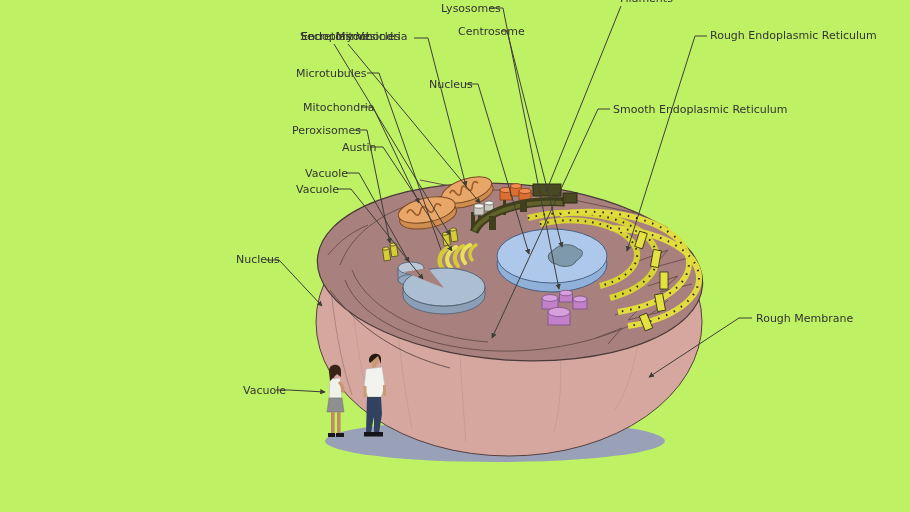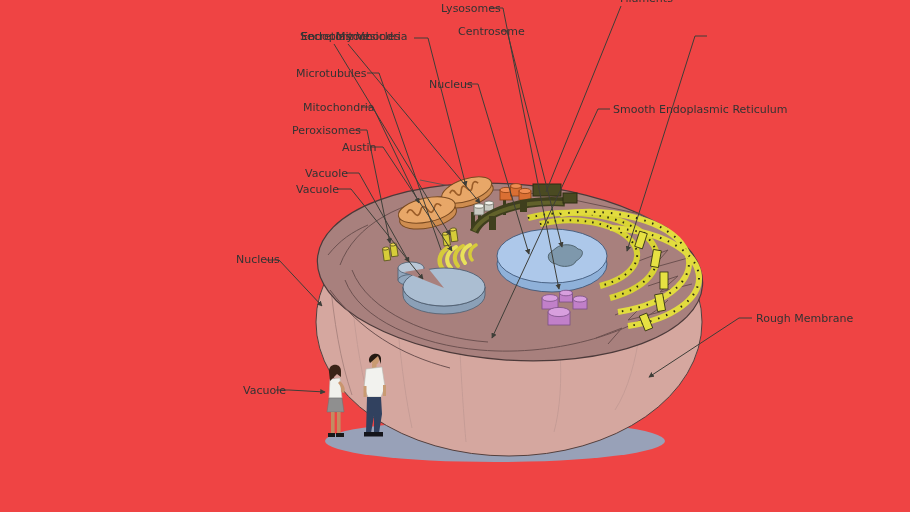--- a/index.html
+++ b/index.html
@@ -1,18 +1,18 @@
 <!DOCTYPE html>
 <html><head>
 <meta charset="utf-8">
 <style>
   html,body{margin:0;padding:0;background:#9abb8d;}
   .stage{
     position:relative;width:910px;height:512px;overflow:hidden;
-    background:#ef4444;
+    background:#bef264;
     font-family:"DejaVu Sans","Liberation Sans",sans-serif;
   }
   .stage svg{position:absolute;left:0;top:0;}
   .lbl{
     position:absolute;font-size:11px;line-height:13px;color:#333;
     white-space:nowrap;letter-spacing:0;cursor:default;user-select:none;
   }
 </style>
 </head>
 <body>
@@ -207,20 +207,21 @@
     <path d="M 337,189 L 351,189 L 423,279" marker-end="url(#arr)"></path>
     <path d="M 266,260 L 279,260 L 322,306" marker-end="url(#arr)"></path>
     <path d="M 276,390 L 289,390 L 325,392" marker-end="url(#arr)"></path>
     <path d="M 752,318 L 739,318 L 649,377" marker-end="url(#arr)"></path>
   </g>
 </svg>
 
 <div class="lbl" style="left:620px;top:-8px">Filaments</div>
 <div class="lbl" style="left:441px;top:2px">Lysosomes</div>
 <div class="lbl" style="left:458px;top:25px">Centrosome</div>
+<div class="lbl" style="left:710px;top:29px">Rough Endoplasmic Reticulum</div>
 <div class="lbl" style="left:613px;top:103px">Smooth Endoplasmic Reticulum</div>
 <div class="lbl" style="left:300px;top:30px">Secretory Vesicles</div>
 <div class="lbl" style="left:301px;top:30px">Endoplasmic</div>
 <div class="lbl" style="left:336px;top:30px">Mitochondria</div>
 <div class="lbl" style="left:296px;top:67px">Microtubules</div>
 <div class="lbl" style="left:303px;top:101px">Mitochondria</div>
 <div class="lbl" style="left:292px;top:124px">Peroxisomes</div>
 <div class="lbl" style="left:342px;top:141px">Austin</div>
 <div class="lbl" style="left:305px;top:167px">Vacuole</div>
 <div class="lbl" style="left:296px;top:183px">Vacuole</div>

